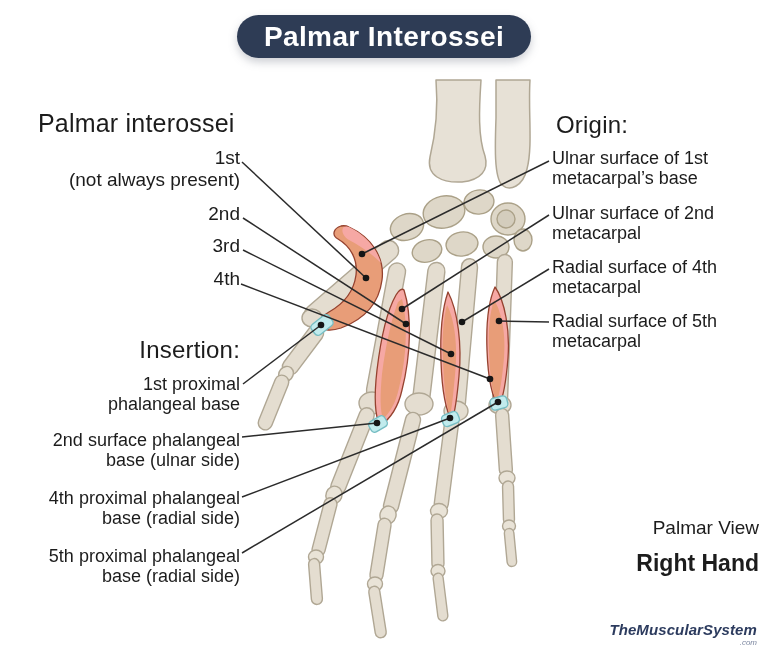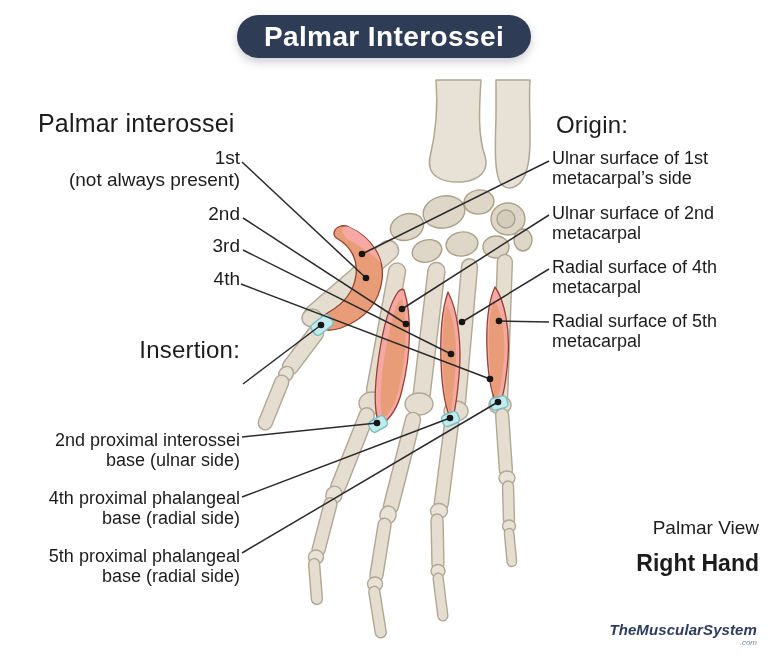--- a/index.html
+++ b/index.html
@@ -165,38 +165,42 @@
   <div class="abs side-heading" style="left:38px;top:109px;">Palmar interossei</div>
 
   <div class="abs num-label left-col" style="top:147px;">1st</div>
   <div class="abs note-label left-col" style="top:169px;">(not always present)</div>
   <div class="abs num-label left-col" style="top:203px;">2nd</div>
   <div class="abs num-label left-col" style="top:235px;margin-left:14px;">3rd</div>
   <div class="abs num-label left-col" style="top:268px;">4th</div>
 
   <div class="abs sub-heading left-col" style="top:336px;">Insertion:</div>
 
+  <div class="abs two-line left-col" style="top:374px;">
+    <div>1st proximal</div>
+    <div>phalangeal base</div>
+  </div>
   <div class="abs two-line left-col" style="top:430px;">
-    <div>2nd proximal interossei</div>
+    <div>2nd surface phalangeal</div>
     <div>base (ulnar side)</div>
   </div>
   <div class="abs two-line left-col" style="top:488px;text-align:right;">
     <div>4th proximal phalangeal</div>
     <div>base (radial side)</div>
   </div>
   <div class="abs two-line left-col" style="top:546px;">
     <div>5th proximal phalangeal</div>
     <div>base (radial side)</div>
   </div>
 
   <div class="abs sub-heading" style="left:556px;top:111px;">Origin:</div>
 
   <div class="abs two-line right-col" style="top:148px;">
     <div>Ulnar surface of 1st</div>
-    <div>metacarpal’s side</div>
+    <div>metacarpal’s base</div>
   </div>
   <div class="abs two-line right-col" style="top:203px;">
     <div>Ulnar surface of 2nd</div>
     <div>metacarpal</div>
   </div>
   <div class="abs two-line right-col" style="top:257px;">
     <div>Radial surface of 4th</div>
     <div>metacarpal</div>
   </div>
   <div class="abs two-line right-col" style="top:311px;">

